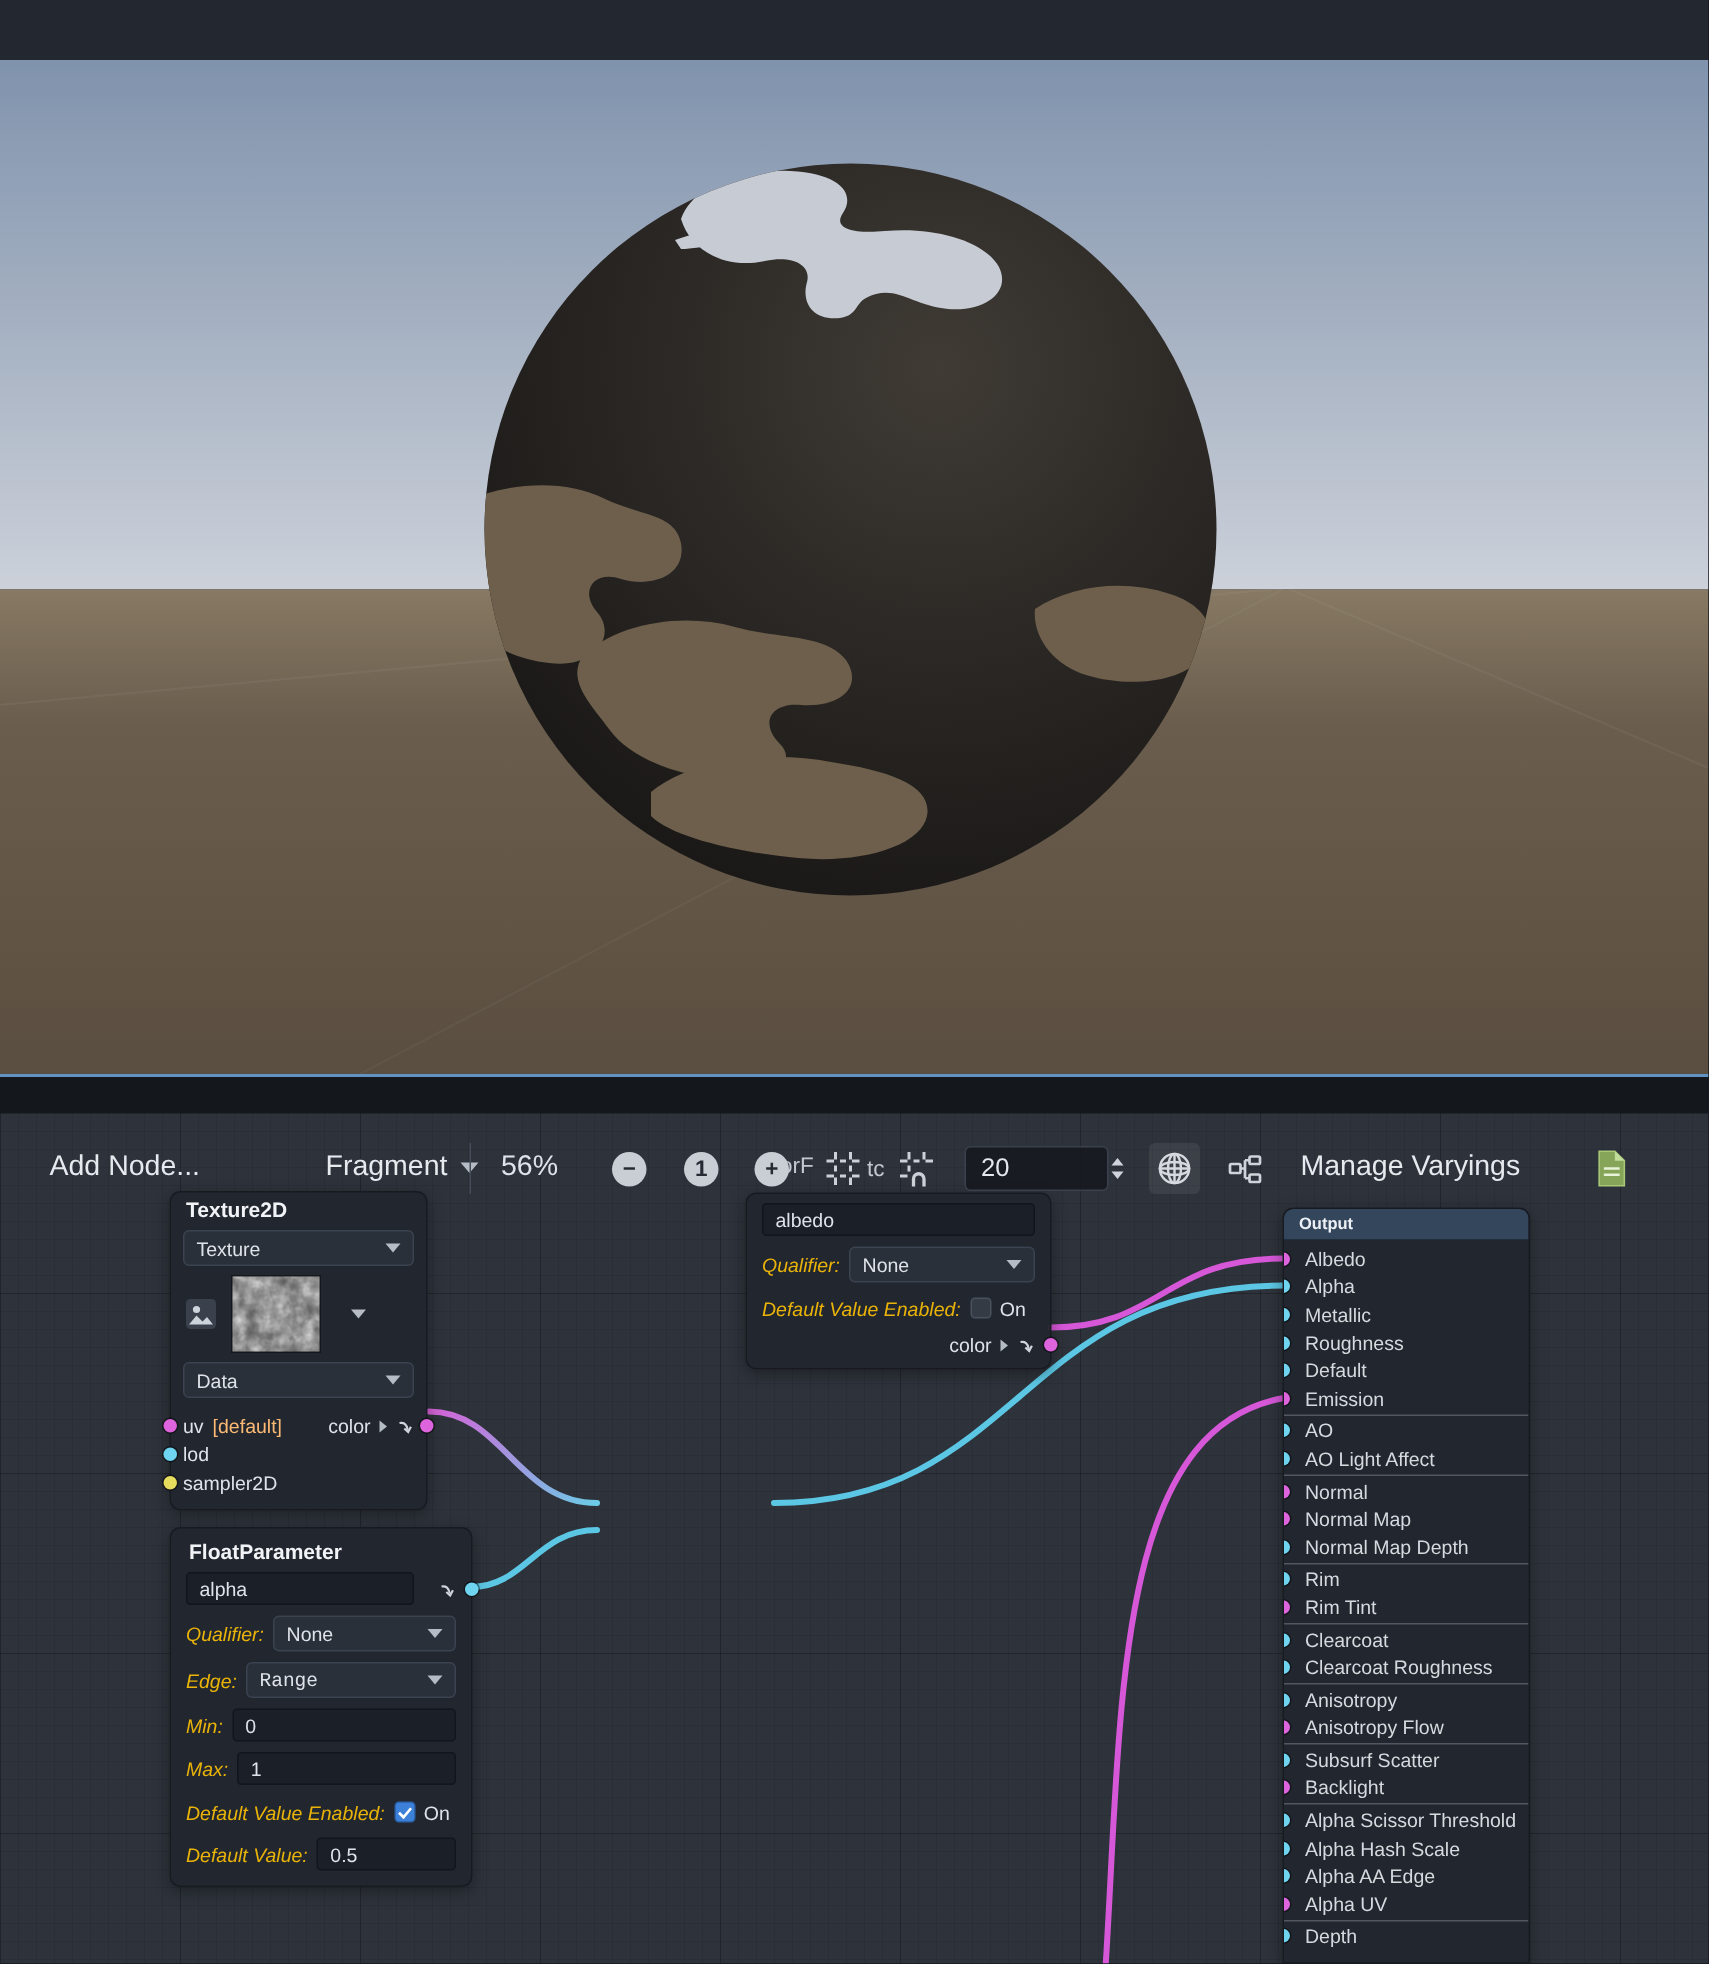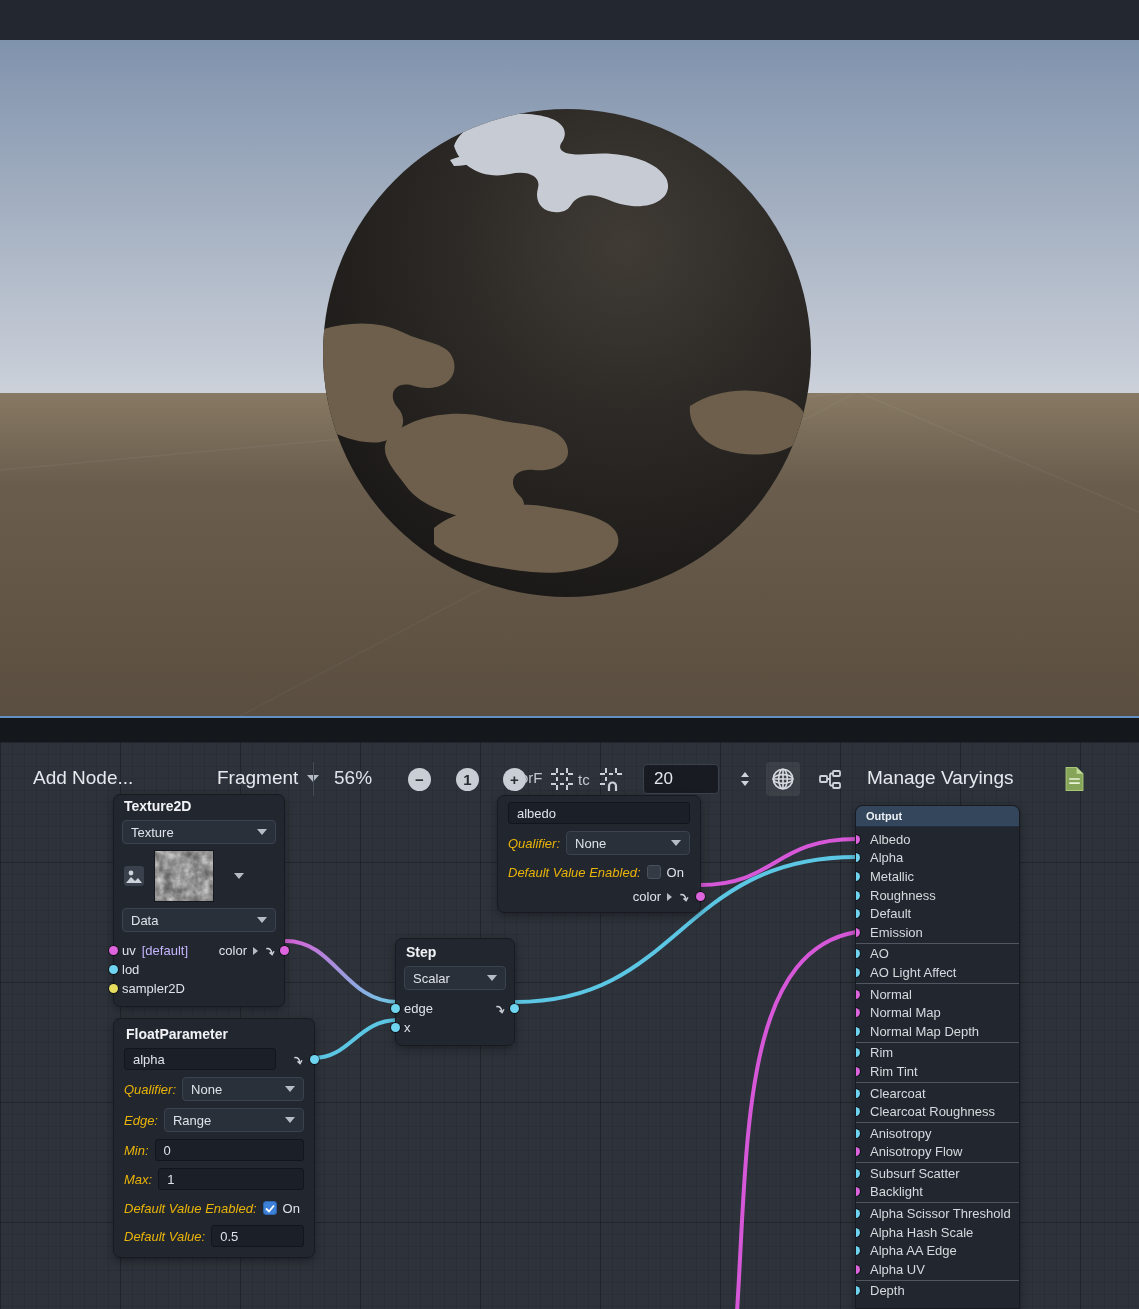--- a/index.html
+++ b/index.html
@@ -26,40 +26,40 @@
   .wires path{fill:none;stroke-width:4;stroke-linecap:round;opacity:0.95;}
   .st-v{stop-color:var(--port_vector);} .st-s{stop-color:var(--port_scalar);}
   .w-cyan{stroke:var(--wire_cyan);} .w-pink{stroke:var(--wire_pink);}
 
   
   .tbtn{position:absolute;color:#e6e9ee;font-size:19px;z-index:3;display:flex;align-items:center;gap:9px;white-space:nowrap;cursor:default;}
   .tlabel{position:absolute;color:#dfe3e9;font-size:19px;z-index:3;white-space:nowrap;}
   .vsep{position:absolute;width:1px;height:34px;background:#454c57;z-index:3;}
   .zc{position:absolute;width:23px;height:23px;border-radius:50%;background:#c9cdd4;color:#262a31;display:flex;align-items:center;justify-content:center;font-size:15px;font-weight:bold;z-index:3;}
   .iconbtn{position:absolute;z-index:3;display:flex;align-items:center;justify-content:center;}
-  .sfield{position:absolute;width:76px;height:30px;background:rgba(20,23,29,0.85);border:1px solid #3a414c;border-radius:4px;display:flex;align-items:center;padding:0 10px;color:#e4e7ec;font-size:17px;z-index:3;box-sizing:border-box;}
+  .sfield{position:absolute;width:96px;height:30px;background:rgba(20,23,29,0.85);border:1px solid #3a414c;border-radius:4px;display:flex;align-items:center;padding:0 10px;color:#e4e7ec;font-size:17px;z-index:3;box-sizing:border-box;}
   .frag{position:absolute;color:#c3c8d0;font-size:15px;z-index:2;white-space:nowrap;}
   .tri-down{width:0;height:0;border-left:5px solid transparent;border-right:5px solid transparent;border-top:6px solid #b6bcc6;}
   .tri-up-s{width:0;height:0;border-left:4px solid transparent;border-right:4px solid transparent;border-bottom:5px solid #cfd4da;}
   .tri-down-s{width:0;height:0;border-left:4px solid transparent;border-right:4px solid transparent;border-top:5px solid #cfd4da;}
   .tri-right{width:0;height:0;border-top:4.5px solid transparent;border-bottom:4.5px solid transparent;border-left:5.5px solid #b6bcc6;}
 
   
   .node{position:absolute;background:rgba(34,38,47,0.96);border:1px solid #171a21;border-radius:7px;box-shadow:0 3px 10px rgba(0,0,0,.35);z-index:2;box-sizing:border-box;color:#dfe3e9;font-size:13px;}
   .ntitle{font-weight:bold;font-size:14px;color:#f1f3f6;padding:3px 2px 6px;}
   .select{display:flex;align-items:center;justify-content:space-between;background:#2a303a;border:1px solid #3b4250;border-radius:4px;height:24px;padding:0 8px;box-sizing:border-box;}
   .field{display:flex;align-items:center;background:#1b1f27;border:1px solid #12151b;border-radius:3px;height:22px;padding:0 8px;box-sizing:border-box;}
   .lrow{display:flex;align-items:center;gap:6px;}
   .lab{color:#eab308;white-space:nowrap;font-style:italic;}
   .prow{position:relative;display:flex;align-items:center;height:19px;gap:6px;}
   .pdot{width:9px;height:9px;border-radius:50%;box-shadow:0 0 0 1px rgba(0,0,0,.45);flex:none;}
   .pv{background:var(--port_vector);} .ps{background:var(--port_scalar);} .py{background:var(--port_sampler);}
   .pin{position:absolute;left:-13px;top:50%;margin-top:-4.5px;}
   .pout{position:absolute;right:-13px;top:50%;margin-top:-4.5px;}
-  .hint{color:#c4b5fd;}
+  .hint{color:#fdba74;}
   .spacer{flex:1;}
   .cbox{width:14px;height:14px;border-radius:3px;box-sizing:border-box;display:flex;align-items:center;justify-content:center;flex:none;}
   .cbox.off{background:#353b45;border:1px solid #4a515c;}
   .cbox.on{background:var(--accent_check);border:1px solid #2c64ad;}
 
   
   .onode{padding:0;overflow:hidden;}
   .ohead{height:20px;background:var(--output_header);border-radius:6px 6px 0 0;display:flex;align-items:center;padding:0 10px;font-weight:bold;font-size:11px;color:#edf1f6;border-bottom:1px solid #1f2d3d;}
   .orows{padding-top:3px;}
   .orow{position:relative;height:18.6px;display:flex;align-items:center;padding-left:14px;}
@@ -204,41 +204,20 @@
       <span>color</span>
       <span class="tri-right"></span>
       <svg width="12" height="11" viewBox="0 0 12 12">
         <path d="M2 4 Q7 3 8 9" fill="none" stroke="#cfd4da" stroke-width="1.6"></path>
         <path d="M5.5 8 L8.3 10.5 L10.3 6.8" fill="none" stroke="#cfd4da" stroke-width="1.6"></path>
       </svg>
       <span class="pdot pv pout" style="right:-15px;"></span>
     </div>
   </div>
 
-  <div class="node" style="left:395px;top:938px;width:120px;padding:2px 8px 8px;">
-    <div class="ntitle">Step</div>
-    <div class="select" style="margin-bottom:9px;">
-      <span>Scalar</span>
-      <span class="tri-down"></span>
-    </div>
-    <div class="prow">
-      <span class="pdot ps pin"></span>
-      <span>edge</span>
-      <span class="spacer"></span>
-      <svg width="12" height="11" viewBox="0 0 12 12">
-        <path d="M2 4 Q7 3 8 9" fill="none" stroke="#cfd4da" stroke-width="1.6"></path>
-        <path d="M5.5 8 L8.3 10.5 L10.3 6.8" fill="none" stroke="#cfd4da" stroke-width="1.6"></path>
-      </svg>
-      <span class="pdot ps pout"></span>
-    </div>
-    <div class="prow">
-      <span class="pdot ps pin"></span>
-      <span>x</span>
-    </div>
-  </div>
 
   <div class="node" style="left:113px;top:1018px;width:202px;padding:4px 10px 10px;">
     <div class="ntitle">FloatParameter</div>
     <div class="prow" style="height:22px;margin-bottom:7px;">
       <div class="field" style="width:152px;">
         <span>alpha</span>
       </div>
       <span class="spacer"></span>
       <svg width="12" height="11" viewBox="0 0 12 12">
         <path d="M2 4 Q7 3 8 9" fill="none" stroke="#cfd4da" stroke-width="1.6"></path>
@@ -248,21 +227,21 @@
     </div>
     <div class="lrow" style="margin-bottom:7px;">
       <span class="lab">Qualifier:</span>
       <div class="select" style="flex:1;">
         <span>None</span>
         <span class="tri-down"></span>
       </div>
     </div>
     <div class="lrow" style="margin-bottom:7px;">
       <span class="lab">Edge:</span>
-      <div class="select" style="flex:1;">
+      <div class="select" style="flex:1;font-family:Liberation Mono, monospace;">
         <span>Range</span>
         <span class="tri-down"></span>
       </div>
     </div>
     <div class="lrow" style="margin-bottom:7px;">
       <span class="lab">Min:</span>
       <div class="field" style="flex:1;">
         <span>0</span>
       </div>
     </div>

